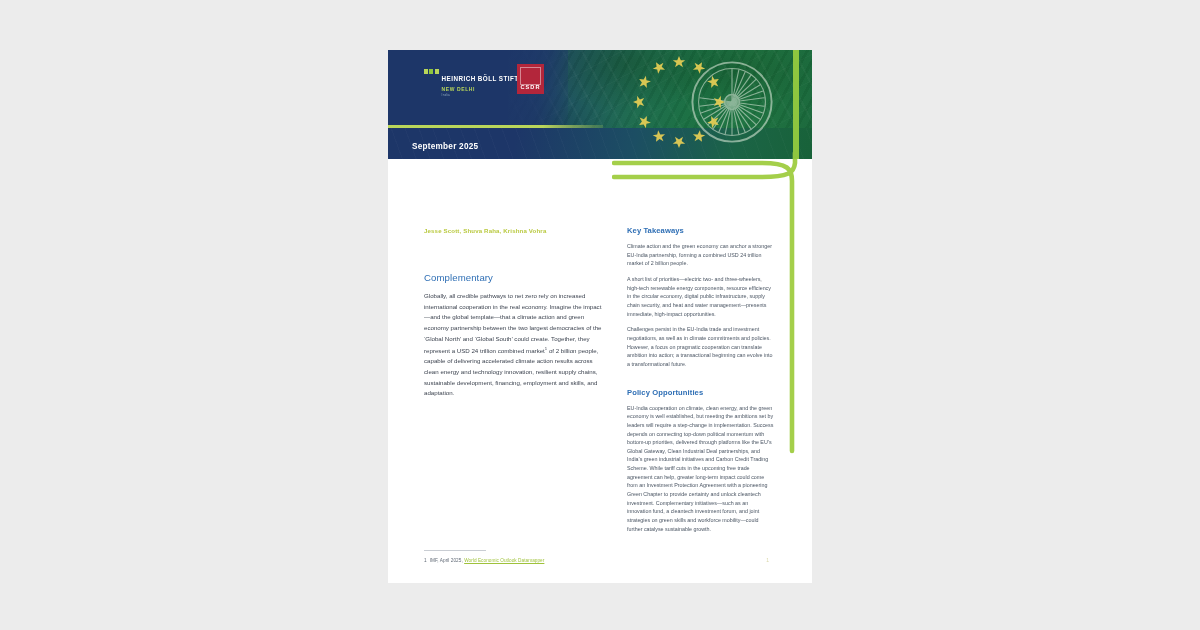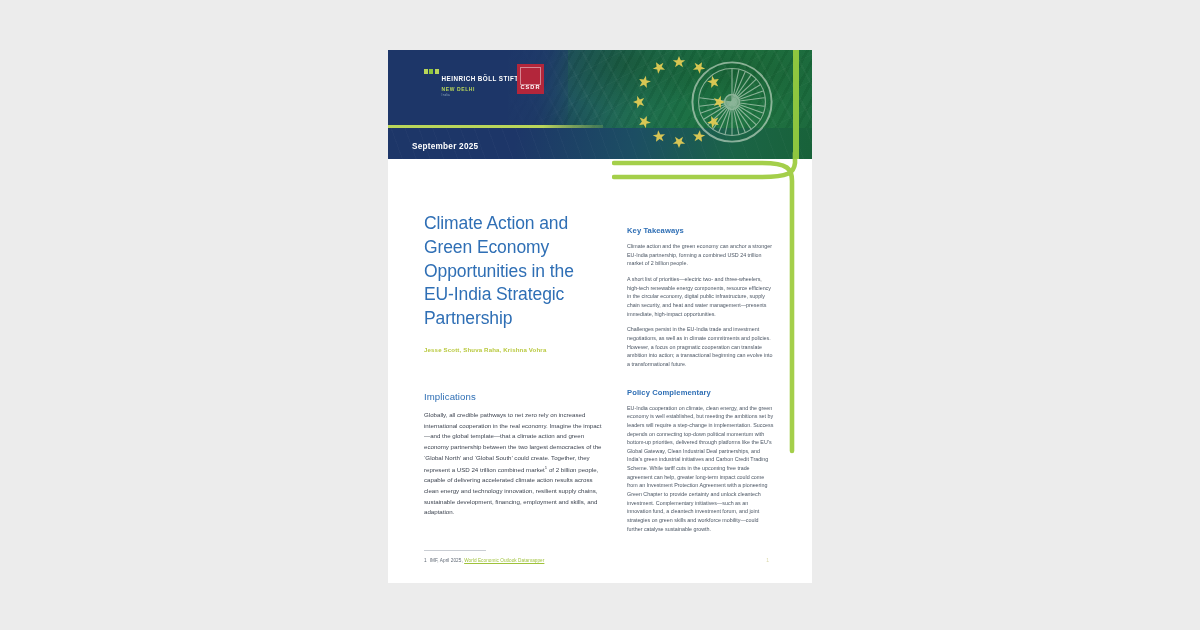--- a/index.html
+++ b/index.html
@@ -278,36 +278,35 @@
   <svg id="bracket" viewBox="0 0 200 320">
     <g fill="none" stroke="#a4cf4a" stroke-width="4.6" stroke-linecap="round">
       <path d="M2,12 L150,12 C176,12 180,18 180,30 L180,300"></path>
       <path d="M2,26 L150,26 C176,26 182,22 183,12 L183,2"></path>
     </g>
   </svg>
 
   <div id="body-area">
 
     <div id="col-left">
-      <h1 id="doc-title">Climate Action and Green Economy Opportunities in the EU-India Strategic Partnership</h1>
       <div id="doc-authors">Jesse Scott, Shuva Raha, Krishna Vohra</div>
 
-      <h2 id="intro-heading">Implications</h2>
+      <h2 id="intro-heading">Complementary</h2>
       <p id="intro-body">
         <span>Globally, all credible pathways to net zero rely on increased international cooperation in the real economy. Imagine the impact—and the global template—that a climate action and green economy partnership between the two largest democracies of the ‘Global North’ and ‘Global South’ could create. Together, they represent a USD 24 trillion combined market</span><sup>1</sup><span> of 2 billion people, capable of delivering accelerated climate action results across clean energy and technology innovation, resilient supply chains, sustainable development, financing, employment and skills, and adaptation.</span>
       </p>
     </div>
 
     <div id="col-right">
       <h2 class="side-heading">Key Takeaways</h2>
       <p class="side-para">Climate action and the green economy can anchor a stronger EU-India partnership, forming a combined USD 24 trillion market of 2 billion people.</p>
       <p class="side-para">A short list of priorities—electric two- and three-wheelers, high-tech renewable energy components, resource efficiency in the circular economy, digital public infrastructure, supply chain security, and heat and water management—presents immediate, high-impact opportunities.</p>
       <p class="side-para">Challenges persist in the EU-India trade and investment negotiations, as well as in climate commitments and policies. However, a focus on pragmatic cooperation can translate ambition into action; a transactional beginning can evolve into a transformational future.</p>
 
-      <h2 class="side-heading" id="policy-heading">Policy Complementary</h2>
+      <h2 class="side-heading" id="policy-heading">Policy Opportunities</h2>
       <p class="side-para">EU-India cooperation on climate, clean energy, and the green economy is well established, but meeting the ambitions set by leaders will require a step-change in implementation. Success depends on connecting top-down political momentum with bottom-up priorities, delivered through platforms like the EU’s Global Gateway, Clean Industrial Deal partnerships, and India’s green industrial initiatives and Carbon Credit Trading Scheme. While tariff cuts in the upcoming free trade agreement can help, greater long-term impact could come from an Investment Protection Agreement with a pioneering Green Chapter to provide certainty and unlock cleantech investment. Complementary initiatives—such as an innovation fund, a cleantech investment forum, and joint strategies on green skills and workforce mobility—could further catalyse sustainable growth.</p>
     </div>
   </div>
 
   <div id="footnote-rule"></div>
   <div id="footnote">
     <span class="num">1</span><span>IMF, April 2025,</span>
     <a id="footnote-link" href="#">World Economic Outlook Datamapper</a>
   </div>
   <div id="page-number">1</div>

